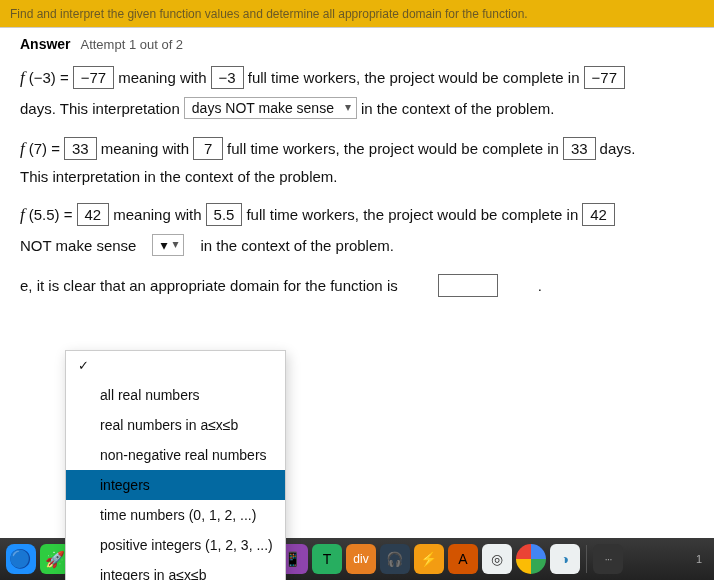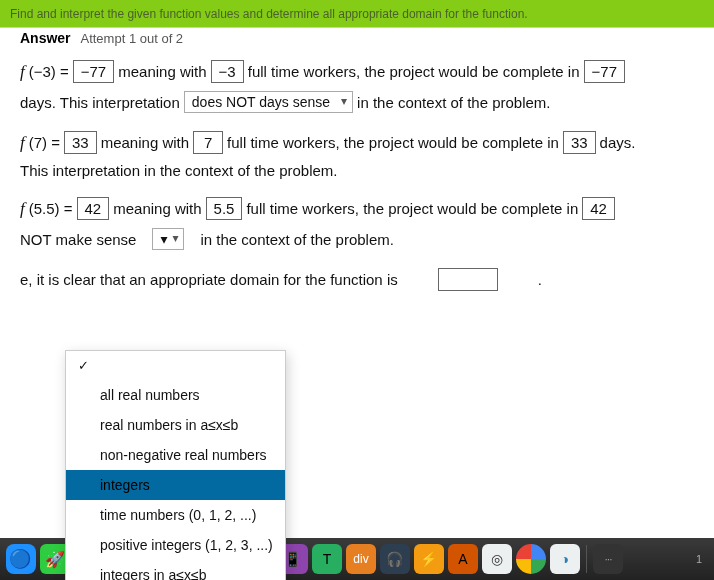--- a/index.html
+++ b/index.html
@@ -7,21 +7,21 @@
       font-family: Arial, sans-serif;
       font-size: 15px;
       background: #fff;
       width: 714px;
       min-height: 580px;
       overflow: hidden;
     }
 
     .main-content {
       background: #fff;
-      padding: 2px 20px 10px 20px;
+      padding: 8px 20px 10px 20px;
       position: relative;
     }
 
     .answer-header {
       font-size: 14px;
       margin-bottom: 14px;
       color: #000;
     }
     .answer-header .answer-bold {
       font-weight: bold;
@@ -147,21 +147,21 @@
     .tb-bars { background: #1a7a30; }
 
     .taskbar-divider {
       width: 1px;
       height: 28px;
       background: #555;
       margin: 0 2px;
     }
 
     .top-bar {
-      background: #84cc16;
+      background: #eab308;
       height: 28px;
       display: flex;
       align-items: center;
       padding: 0 10px;
       font-size: 12px;
       color: #333;
       border-bottom: 1px solid #ccc;
     }
 
     .not-make-sense-line {
@@ -193,21 +193,21 @@
       <span class="italic-f">f</span>
         <span>(−3) =</span>
       <span class="boxed-value">−77</span>
       <span>meaning with</span>
       <span class="boxed-value">−3</span>
       <span>full time workers, the project would be complete in</span>
       <span class="boxed-value">−77</span>
     </div>
     <div class="line">
       <span>days. This interpretation</span>
-      <span class="dropdown-inline">does NOT days sense</span>
+      <span class="dropdown-inline">days NOT make sense</span>
       <span>in the context of the problem.</span>
     </div>
   </div>
 
   <div class="section-block">
     <div class="line">
       <span class="italic-f">f</span>
         <span>(7) =</span>
       <span class="boxed-value">33</span>
       <span>meaning with</span>

